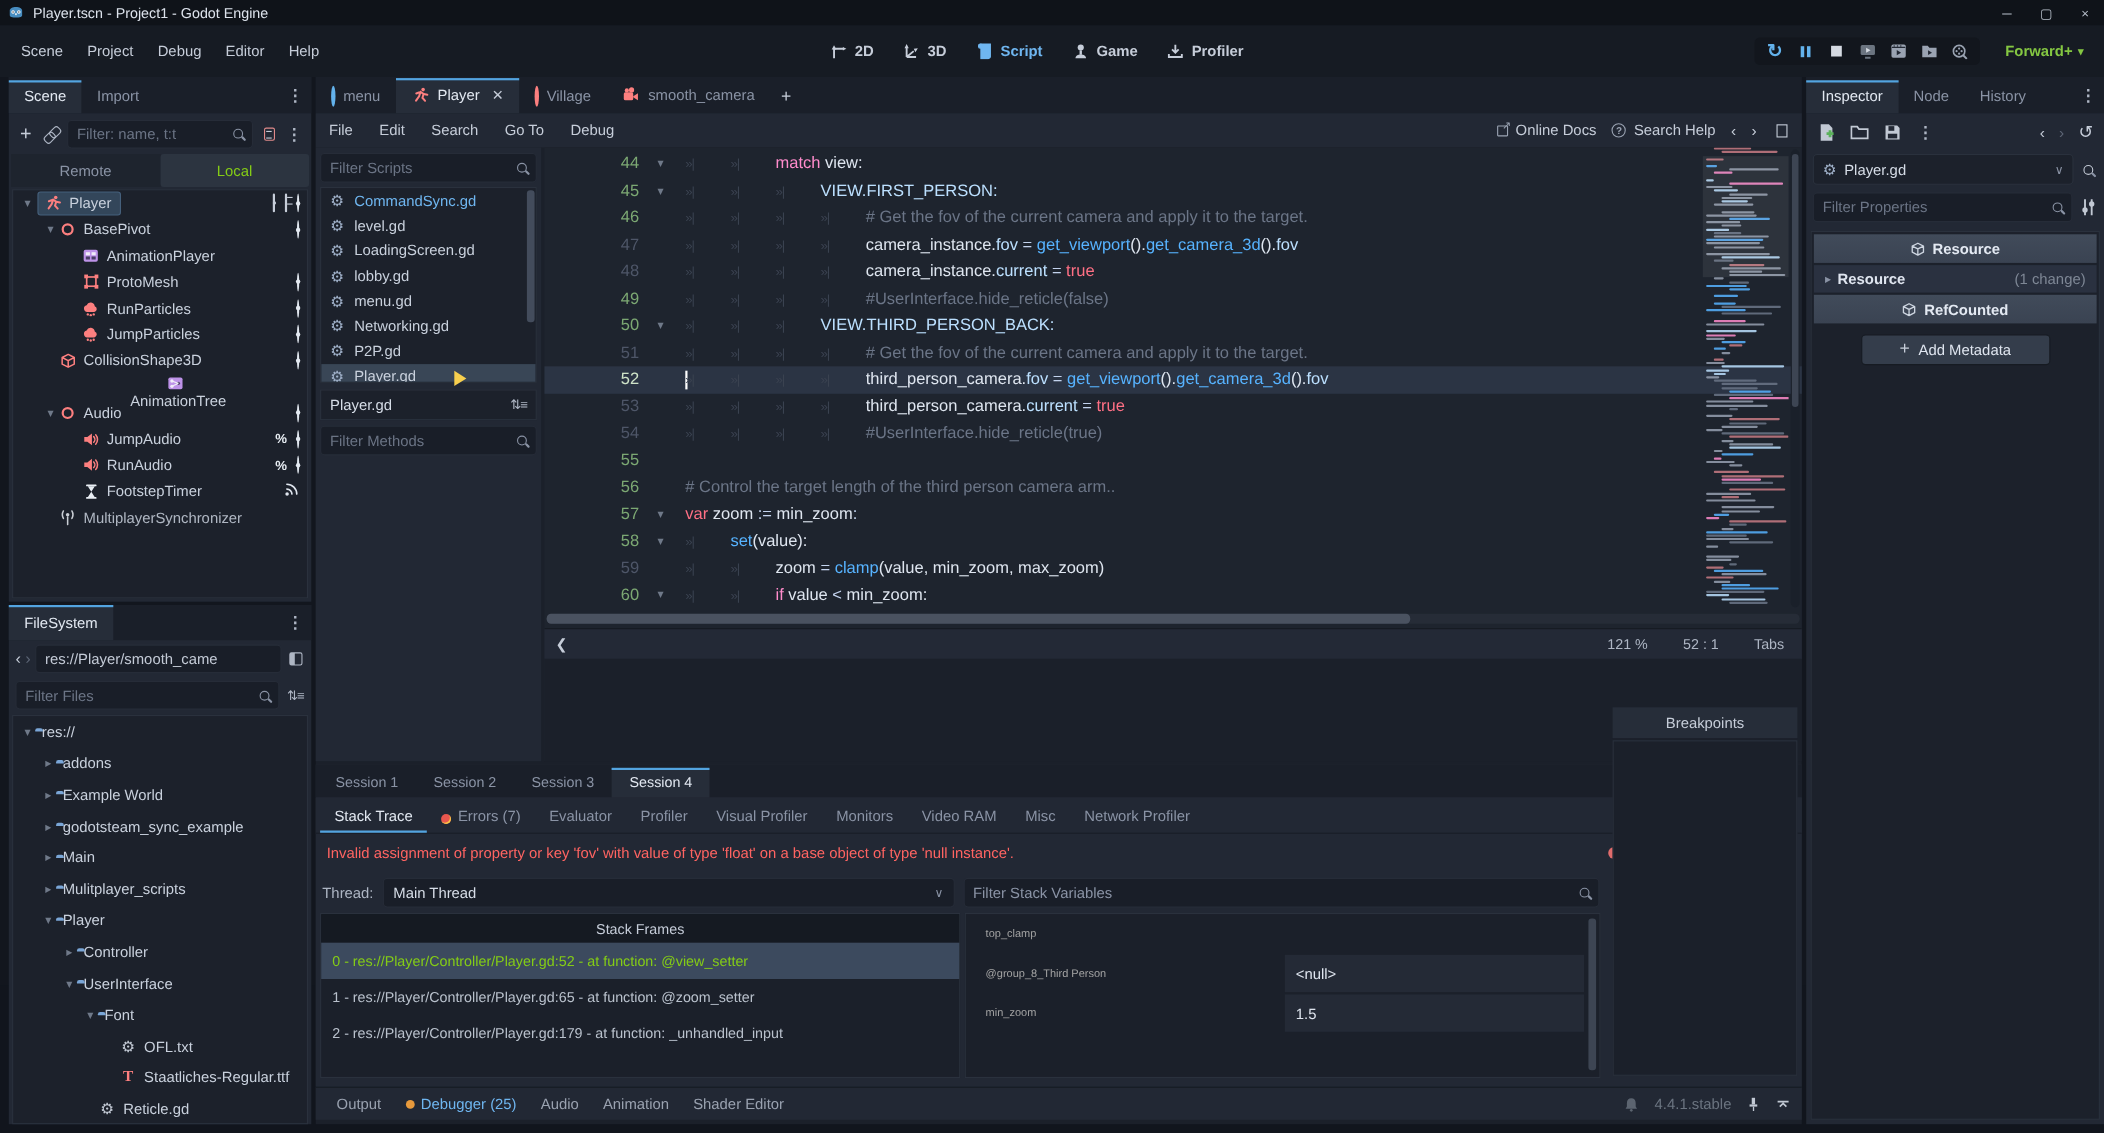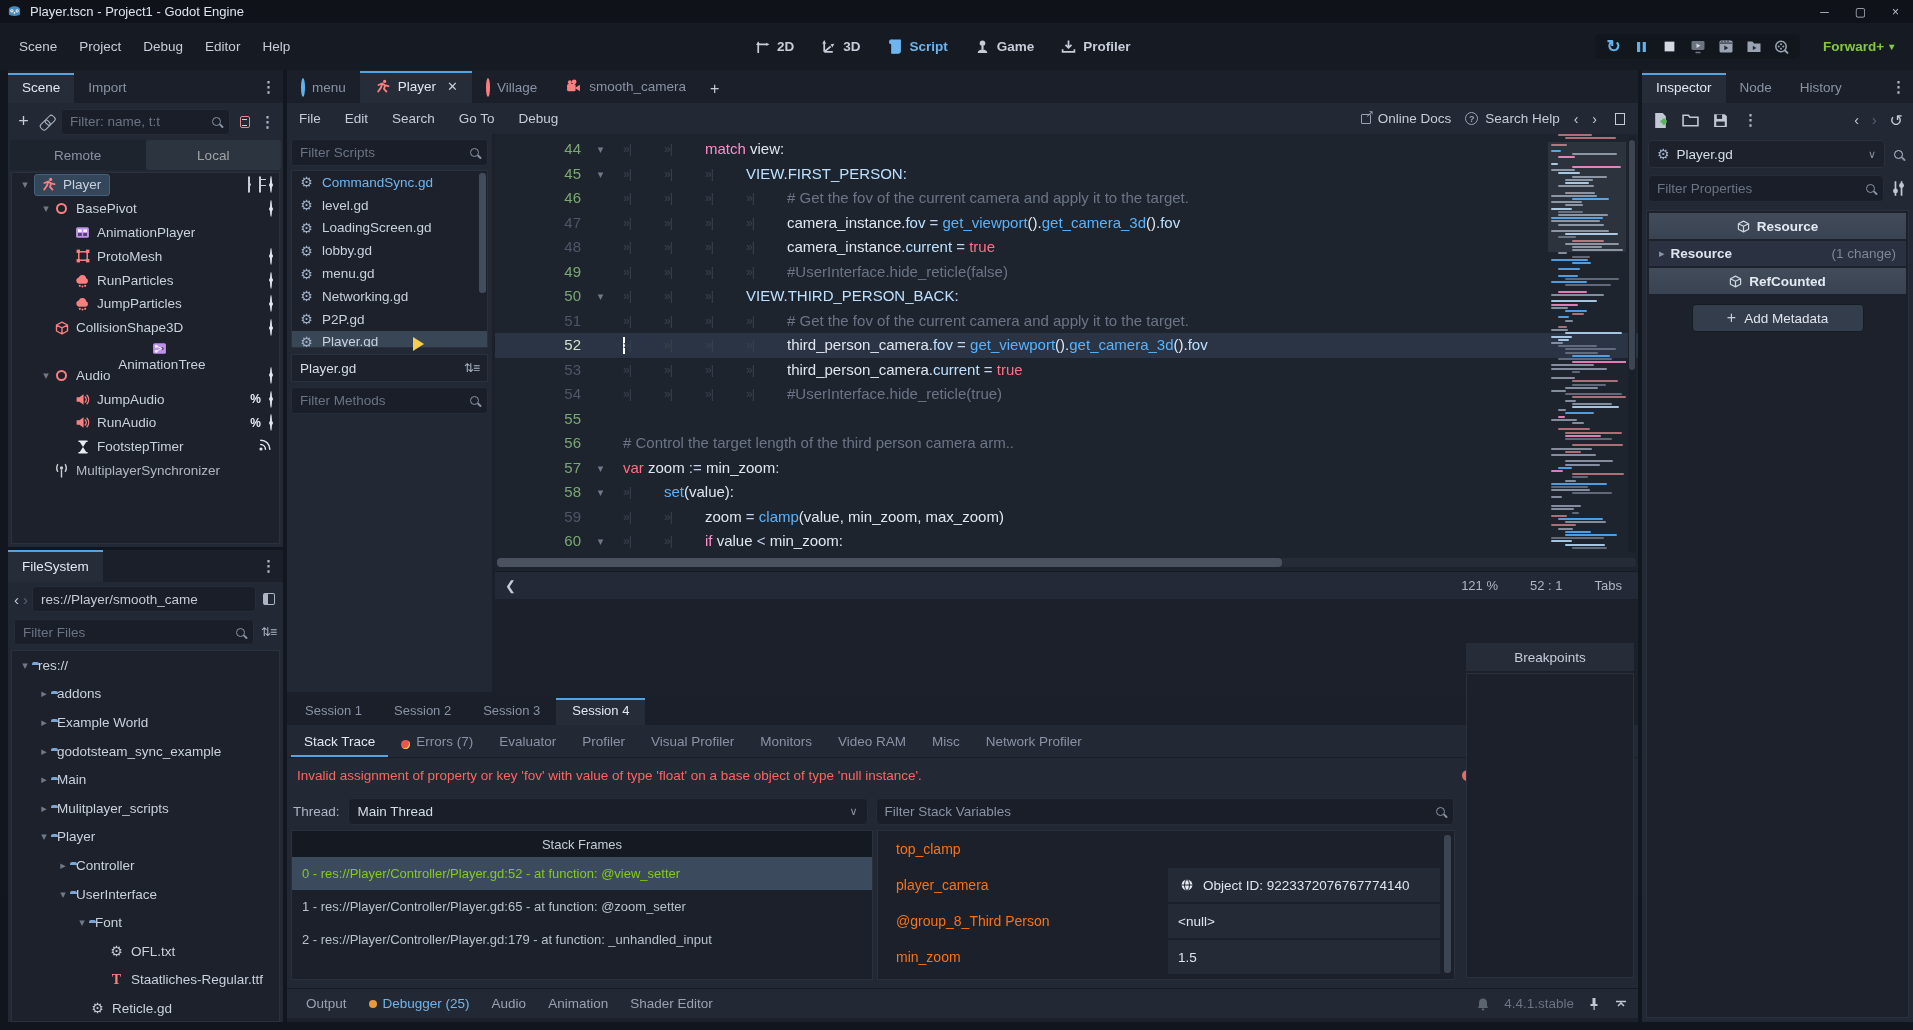--- a/index.html
+++ b/index.html
@@ -58,21 +58,21 @@
   .glyph { font-size:14px; color:#aeb6c4; }
 
   
   #left-dock { left:8px; top:70px; width:275px; height:952px; }
   #scene-panel { position:absolute; left:0; top:0; width:275px; height:477px; background:#222834; }
   #scene-tabs { height:33px; }
   #scene-toolbar { display:flex; align-items:center; gap:6px; padding:5px 7px; height:37px; }
   #scene-filter { flex:1; height:26px; }
   #remote-local { display:flex; height:30px; margin:0 2px; }
   #remote-local .seg { flex:1; display:flex; align-items:center; justify-content:center; color:#8a93a5; background:#1e242e; }
-  #remote-local .seg.active { background:#2c3440; color:#a3a3a3; border-radius:3px; }
+  #remote-local .seg.active { background:#2c3440; color:#84cc16; border-radius:3px; }
   #scene-tree { position:absolute; left:3px; right:3px; top:102px; bottom:3px; overflow:hidden; }
   .tree-row { display:flex; align-items:center; height:23.8px; position:relative; font-size:13.5px; color:#c9d1dd; }
   .tree-row .arrow { width:14px; color:#6f7989; font-size:11px; text-align:center; flex:none; }
   .tree-row .nm { margin-left:6px; white-space:nowrap; }
   .tree-row .sel { background:#33465a; border:1px solid #45607c; border-radius:3px; padding:1px 8px 2px 5px; display:flex; gap:6px; align-items:center; margin-left:2px; }
   .tree-row .badges { margin-left:auto; display:flex; gap:9px; padding-right:7px; align-items:center; }
   .fs-row { height:28.6px; }
 
   #fs-panel { position:absolute; left:0; top:480px; width:275px; height:472px; background:#222834; }
   #fs-header { height:32px; display:flex; align-items:center; background:#1a1f29; }
@@ -148,21 +148,21 @@
   #thread-select { width:520px; height:27px; background:#191e28; border:1px solid #262c38; border-radius:4px; display:flex; align-items:center; padding:0 9px; color:#d6dde7; }
   #thread-select .chev { margin-left:auto; color:#8a93a5; font-size:11px; }
   #filter-stack { width:578px; height:27px; color:#8a93a5; }
   #dbg-panels { position:absolute; left:0; top:135px; width:1351px; height:152px; }
   #stackpanel { position:absolute; left:4px; top:0; width:582px; height:150px; background:#1b202a; border:1px solid #2a313d; }
   #stackpanel .hdr { height:26px; background:#151a22; color:#c6cdd9; display:flex; align-items:center; justify-content:center; font-size:13px; }
   .frame { height:33px; display:flex; align-items:center; padding:0 10px; color:#b9c1cc; font-size:13px; white-space:nowrap; }
   .frame.selected { background:#3c4a5e; color:#84cc16; }
   #varspanel { position:absolute; left:590px; top:0; width:578px; height:150px; background:#1b202a; border:1px solid #2a313d; overflow:hidden; }
   .varrow { height:36px; display:flex; align-items:center; }
-  .varrow .vname { width:290px; padding-left:18px; color:#f97316; font-size:14px; }
+  .varrow .vname { width:290px; padding-left:18px; color:#a3a3a3; font-size:10px; }
   .varrow .vval { flex:1; align-self:stretch; background:#242a36; margin:1px 14px 1px 0; display:flex; align-items:center; padding:0 10px; gap:8px; color:#dfe5ef; font-size:13.5px; white-space:nowrap; overflow:hidden; }
   #vars-sb { position:absolute; right:3px; top:4px; width:7px; height:138px; background:#3d4553; border-radius:3px; }
   #bppanel { position:absolute; left:1179px; top:-187px; width:168px; height:337px; }
   #bppanel .hdr { height:28px; background:#262d39; color:#c6cdd9; display:flex; align-items:center; justify-content:center; }
   #bppanel .bod { position:absolute; left:0; top:30px; width:168px; height:305px; background:#1b202a; border:1px solid #2a313d; }
 
   
   #bottombar { position:absolute; left:0; top:918px; width:1351px; height:30px; background:#222834; border-top:1px solid #171c24; display:flex; align-items:center; padding-left:8px; }
   .bb-item { padding:6px 11px; color:#9aa2b0; font-size:13.5px; display:flex; gap:6px; align-items:center; }
   .bb-item.active { color:#6fb6f0; }
@@ -974,33 +974,20 @@
               <div class="frame">1 - res://Player/Controller/Player.gd:65 - at function: @zoom_setter</div>
               <div class="frame">2 - res://Player/Controller/Player.gd:179 - at function: _unhandled_input</div>
             </div>
         </div>
         <div id="varspanel">
           <div id="vars">
               <div class="varrow">
                 <span class="vname">top_clamp</span>
               </div>
               <div class="varrow">
-                <span class="vname">player_camera</span>
-                <span class="vval">
-                  <span class="i">
-                    <svg width="14" height="14" viewBox="0 0 14 14">
-                      <circle cx="7" cy="7" r="5.4" fill="#e8edf3"></circle>
-                      <ellipse cx="7" cy="7" rx="2.4" ry="5.4" fill="none" stroke="#1b202a" stroke-width="1"></ellipse>
-                      <path d="M1.6 7h10.8" stroke="#1b202a" stroke-width="1"></path>
-                    </svg>
-                  </span>
-                  <span>Object ID: 9223372076767774140</span>
-                </span>
-              </div>
-              <div class="varrow">
                 <span class="vname">@group_8_Third Person</span>
                 <span class="vval">
                   <span>&lt;null&gt;</span>
                 </span>
               </div>
               <div class="varrow">
                 <span class="vname">min_zoom</span>
                 <span class="vval">
                   <span>1.5</span>
                 </span>

